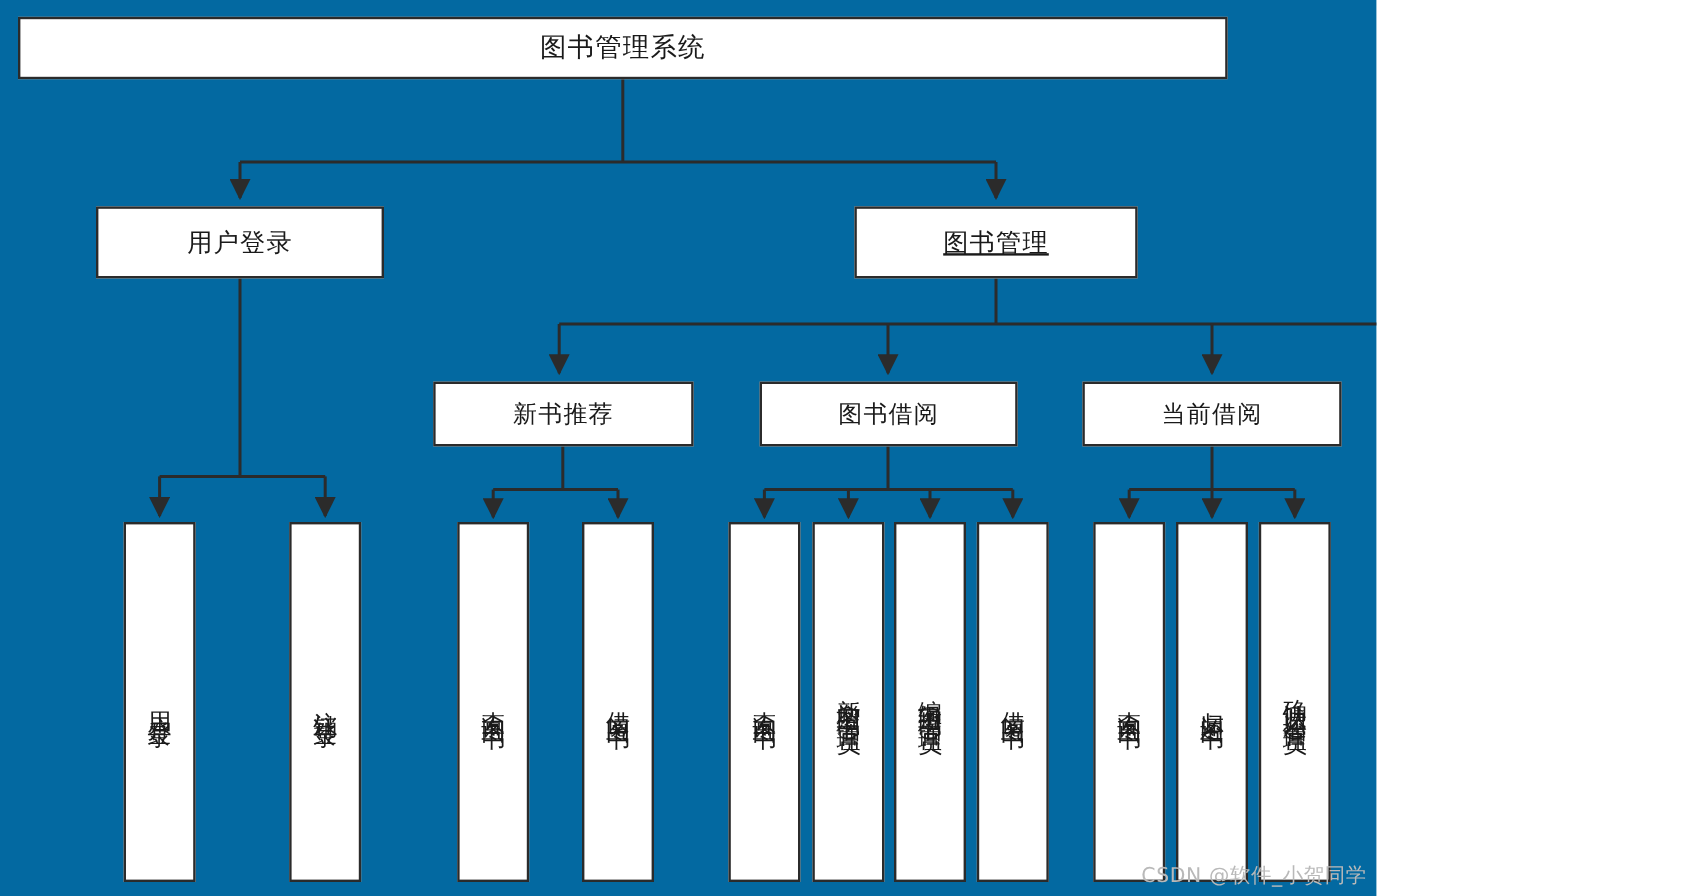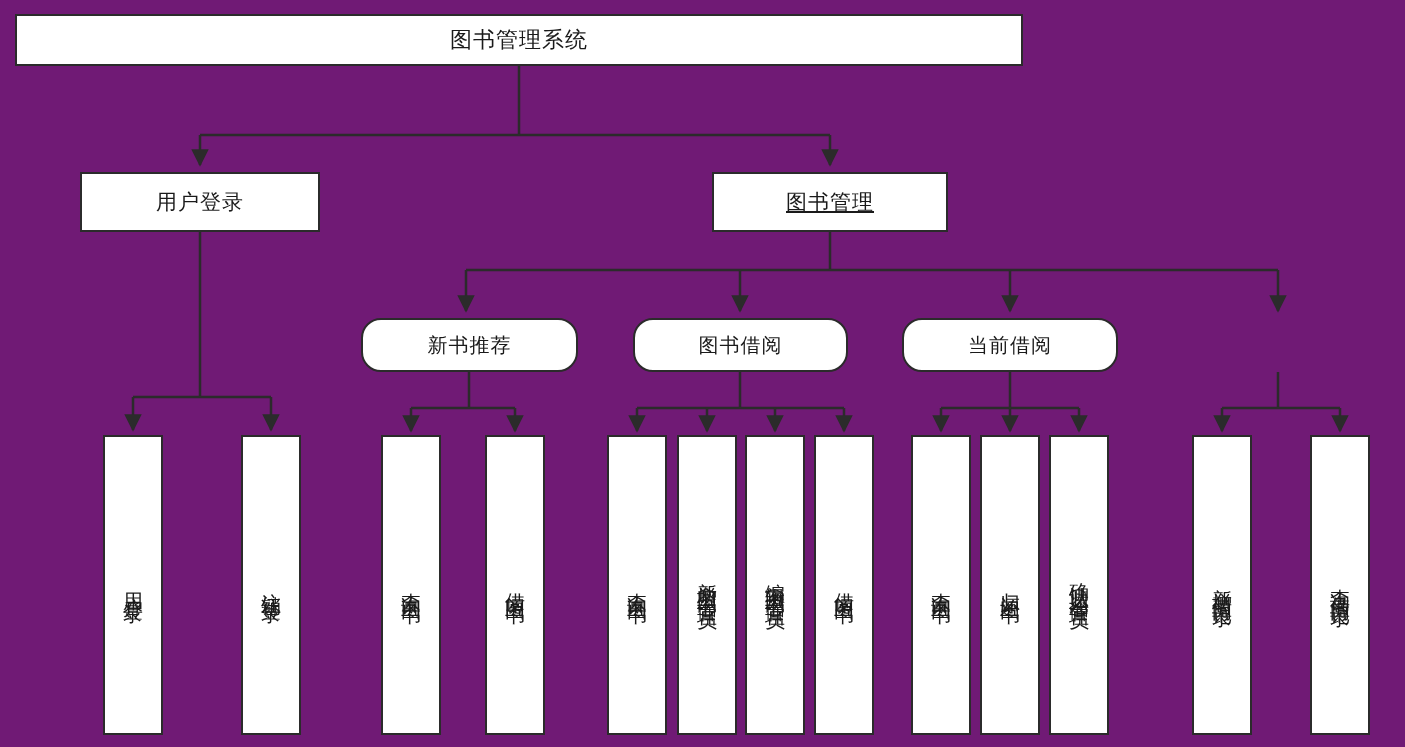--- a/index.html
+++ b/index.html
@@ -3,23 +3,23 @@
 <meta charset="utf-8">
 <title>图书管理系统功能结构图</title>
 <style>
   html,body{margin:0;padding:0;background:#ffffff;}
   body{
     font-family:"DejaVu Sans","Liberation Sans",sans-serif;
     color:#1a1a1a;
   }
   #canvas{
     position:relative;
-    width:1405px;
+    width:1147px;
     height:747px;
-    background:#701a75;
+    background:#0369a1;
     overflow:hidden;
   }
   #wires{
     position:absolute;
     left:0;top:0;
     width:1405px;height:747px;
     pointer-events:none;
   }
   .node{
     position:absolute;
@@ -36,21 +36,20 @@
     font-size:22px;
     letter-spacing:1px;
   }
   .node.level2{
     font-size:21px;
     letter-spacing:1px;
   }
   .node.level3{
     font-size:20px;
     letter-spacing:1px;
-    border-radius:20px;
   }
   .node.leaf{
     font-size:20px;
   }
   .node.leaf .vtext{
     writing-mode:vertical-rl;
     text-orientation:upright;
     -webkit-writing-mode:vertical-rl;
     line-height:1.05;
     letter-spacing:4px;
@@ -182,13 +181,14 @@
     <span class="vtext">确认归还（管理员）</span>
   </div>
 
   <div class="node leaf" style="left:1192px;top:435px;width:60px;height:300px;">
     <span class="vtext">新增借阅记录</span>
   </div>
   <div class="node leaf" style="left:1310px;top:435px;width:60px;height:300px;">
     <span class="vtext">查询借阅记录</span>
   </div>
 
+  <div class="watermark">CSDN @软件_小贺同学</div>
 </div>
 
 </body></html>

